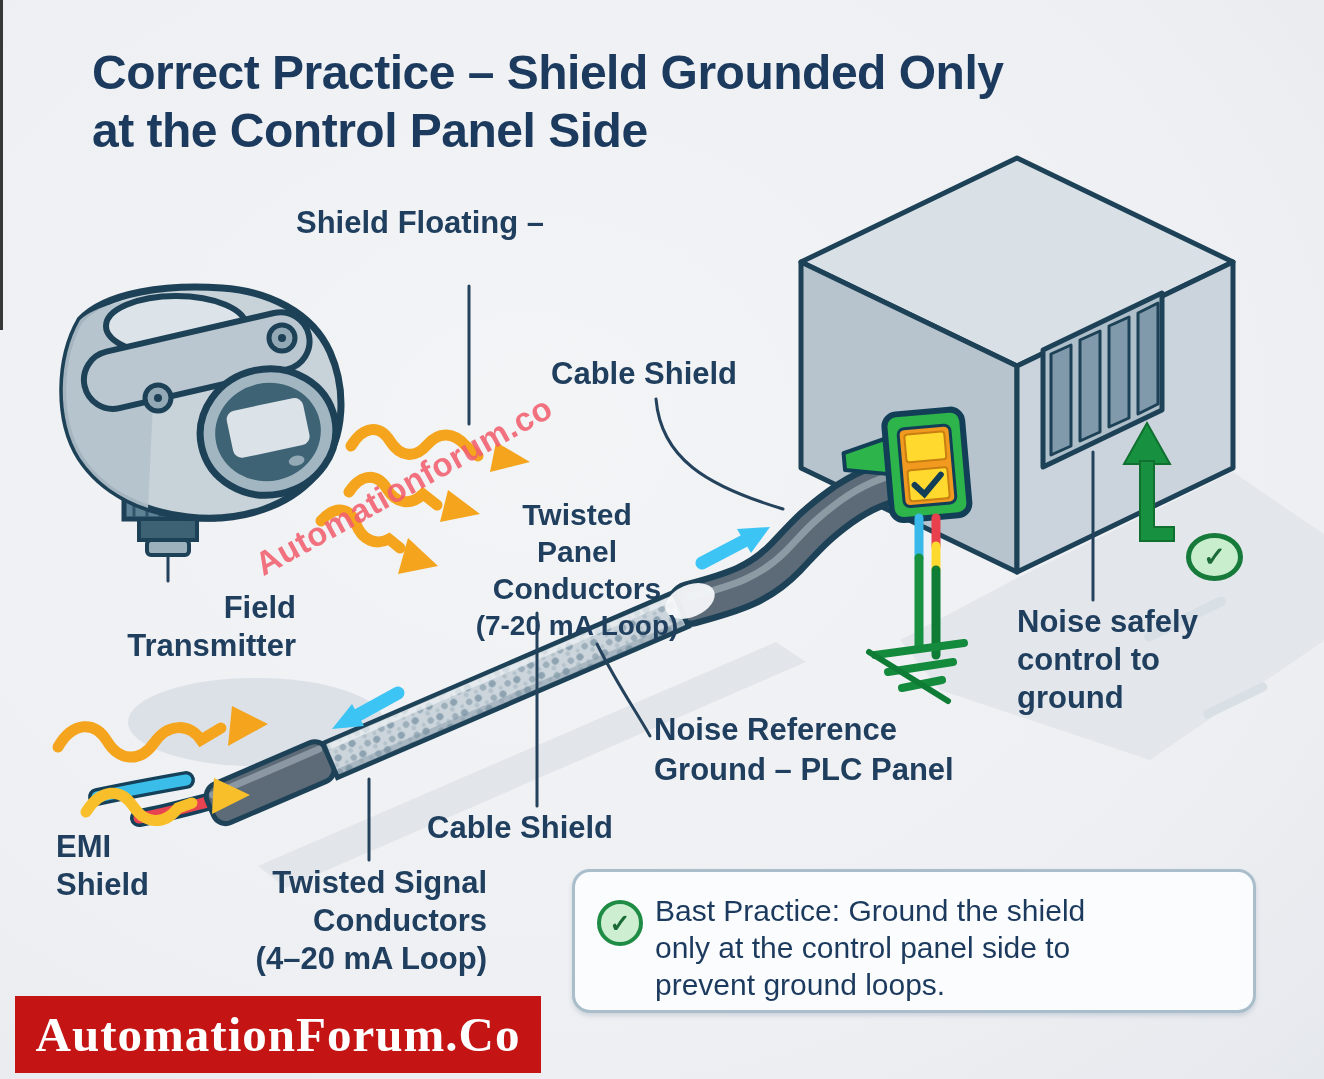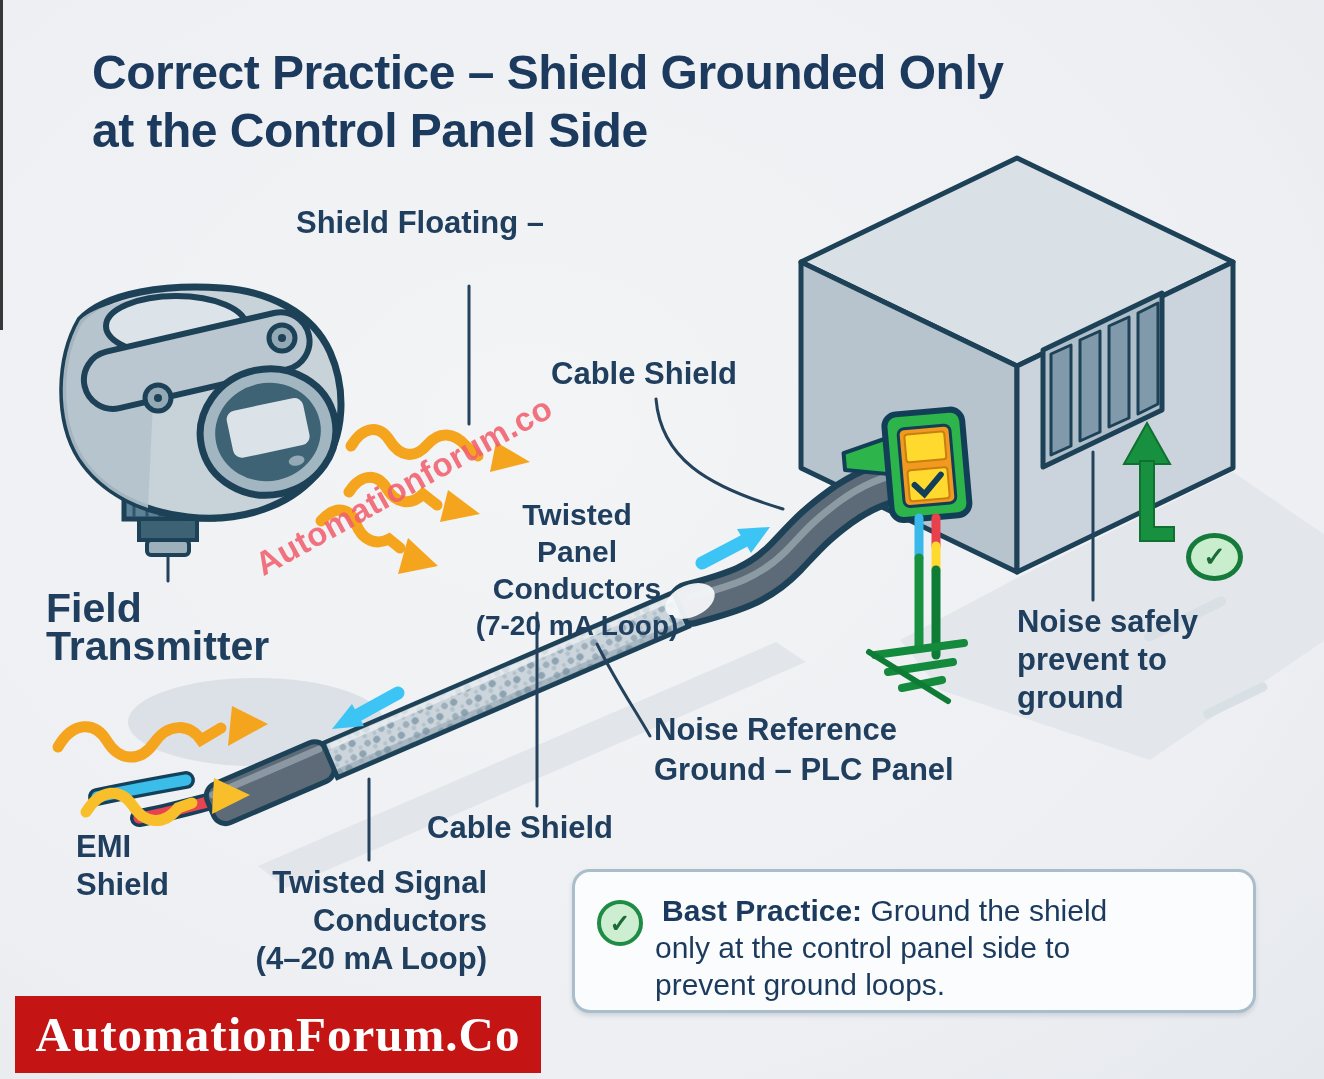--- a/index.html
+++ b/index.html
@@ -3,40 +3,40 @@
 <meta charset="utf-8">
 <style>
   html,body{margin:0;padding:0;}
   #stage{position:relative;width:1324px;height:1079px;overflow:hidden;
          background:#edeff2;font-family:"Liberation Sans",sans-serif;}
   #diagram-svg{position:absolute;left:0;top:0;}
   .lbl{position:absolute;color:#203f5e;font-weight:700;white-space:nowrap;}
   .title{left:92px;top:44px;font-size:48px;font-weight:800;line-height:58px;color:#1c3a5d;letter-spacing:-0.5px;}
   .shield-floating{left:296px;top:203px;font-size:31px;line-height:40px;}
   .cable-shield-top{left:551px;top:356px;font-size:31px;}
-  .field-transmitter{left:46px;top:589px;width:250px;text-align:left;font-size:41px;line-height:38px;}
+  .field-transmitter{left:46px;top:589px;width:250px;text-align:right;font-size:31px;line-height:38px;}
   .twisted-mid{left:452px;top:496px;width:250px;text-align:center;font-size:30px;line-height:37px;}
   .twisted-mid .small{font-size:28px;}
   .noise-reference{left:654px;top:710px;font-size:31px;line-height:40px;}
   .noise-safely{left:1017px;top:603px;font-size:31px;line-height:38px;}
-  .emi{left:76px;top:828px;font-size:31px;line-height:38px;}
+  .emi{left:56px;top:828px;font-size:31px;line-height:38px;}
   .twisted-bottom{left:187px;top:864px;width:300px;text-align:right;font-size:31px;line-height:38px;}
   .cable-shield-bottom{left:427px;top:810px;font-size:31px;}
   .watermark{left:258px;top:548px;font-size:33px;color:rgba(241,95,110,0.88);
              transform:rotate(-29deg);transform-origin:0 50%;font-weight:700;letter-spacing:0.5px;}
   .check-badge{position:absolute;border-radius:50%;background:#c9eecd;border:5px solid #157a3a;
                box-sizing:border-box;display:flex;align-items:center;justify-content:center;
                color:#1b6b38;font-weight:800;}
   .check-float{left:1186px;top:533px;width:57px;height:48px;font-size:27px;}
   .bp-box{position:absolute;left:572px;top:869px;width:684px;height:144px;background:#fbfcfe;
           border:3px solid #a9bdca;border-radius:18px;box-sizing:border-box;
           box-shadow:0 3px 4px rgba(120,140,160,.25);}
   .bp-check{left:22px;top:28px;width:46px;height:46px;font-size:25px;border-width:4px;border-color:#1e8c44;background:#cdeed0;}
   .bp-text{position:absolute;left:80px;top:20px;font-size:30px;line-height:37px;color:#1c3a5d;font-weight:400;}
-  .bp-text b{font-weight:700;margin-left:7px;}
+  .bp-text b{font-weight:400;}
   .banner{position:absolute;left:15px;top:996px;width:526px;height:77px;background:#c41414;
           color:#ffffff;font-family:"Liberation Serif",serif;font-weight:700;font-size:49px;
           display:flex;align-items:center;justify-content:center;letter-spacing:1px;}
   .edge-artifact{position:absolute;left:0;top:0;width:3px;height:330px;background:#161616;opacity:.85;}
 </style>
 </head>
 <body>
 
 <div id="stage">
 
@@ -218,21 +218,21 @@
     <div class="small">(7-20 mA Loop)</div>
   </div>
 
   <div class="lbl noise-reference">
     <div>Noise Reference</div>
     <div>Ground – PLC Panel</div>
   </div>
 
   <div class="lbl noise-safely">
     <div>Noise safely</div>
-    <div>prevent to</div>
+    <div>control to</div>
     <div>ground</div>
   </div>
 
   <div class="lbl emi">
     <div>EMI</div>
     <div>Shield</div>
   </div>
 
   <div class="lbl twisted-bottom">
     <div>Twisted Signal</div>

